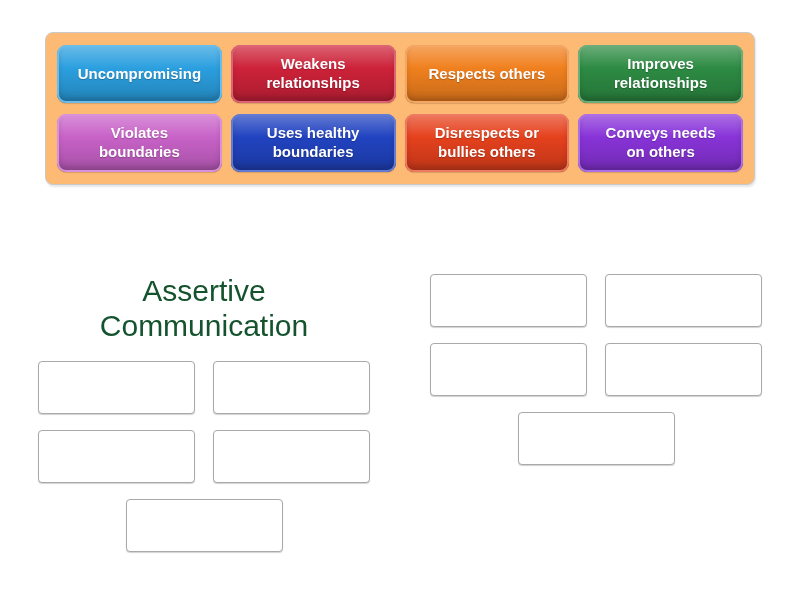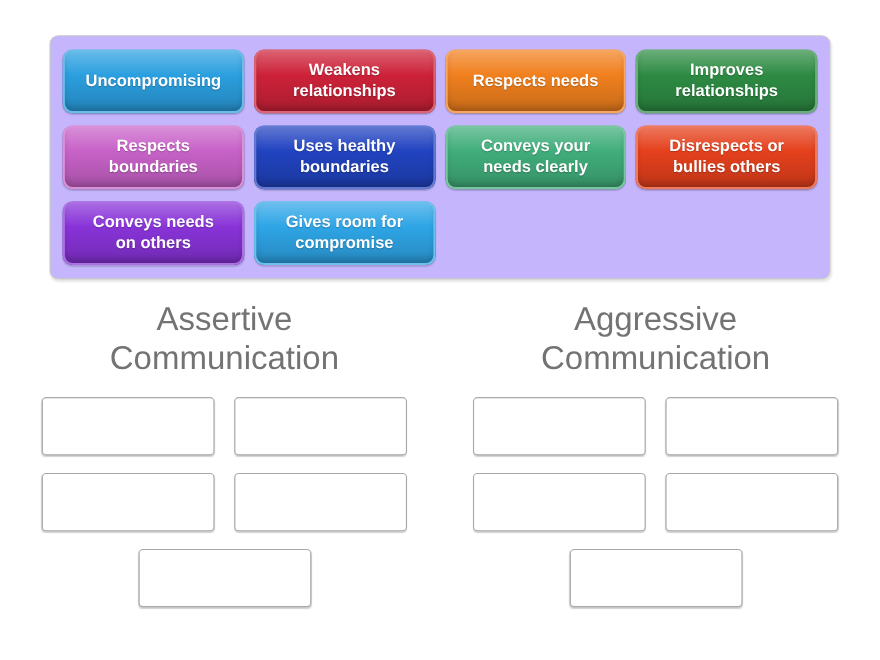--- a/index.html
+++ b/index.html
@@ -16,21 +16,21 @@
     overflow: hidden;
   }
 
   
   .tray {
     position: absolute;
     left: 45px;
     top: 32px;
     width: 710px;
     box-sizing: border-box;
-    background: #c4b5fd;
+    background: #fdba74;
     border: 1px solid #c9c9c9;
     border-radius: 8px;
     box-shadow: 1px 2px 2px rgba(0,0,0,0.10);
     padding: 12px 11px;
     display: grid;
     grid-template-columns: repeat(4, 1fr);
     grid-auto-rows: 58px;
     gap: 11px 9px;
   }
   .tile {
@@ -64,21 +64,21 @@
     display: flex;
     gap: 60px;
   }
   .group { width: 332px; }
   .group-title {
     margin: 0 0 18px 0;
     font-size: 30px;
     font-weight: 400;
     line-height: 1.15;
     text-align: center;
-    color: #737373;
+    color: #14532d;
   }
   .slots {
     display: grid;
     grid-template-columns: repeat(2, 157px);
     grid-auto-rows: 53px;
     gap: 16px 18px;
     justify-content: center;
   }
   .slot {
     box-sizing: border-box;
@@ -99,64 +99,55 @@
 <div class="stage">
   <div class="tray" id="tray">
       <div class="tile" style="--base: #2B9FDF; --light: rgb(107,188,233); --dark: rgb(35,130,183);">
     <span class="tile-label">Uncompromising</span>
   </div>
       <div class="tile" style="--base: #CD2239; --light: rgb(220,100,116); --dark: rgb(168,28,47);">
     <span class="tile-label">Weakens
 relationships</span>
   </div>
       <div class="tile" style="--base: #F0801E; --light: rgb(245,166,98); --dark: rgb(197,105,25);">
-    <span class="tile-label">Respects needs</span>
+    <span class="tile-label">Respects others</span>
   </div>
       <div class="tile" style="--base: #2D8B43; --light: rgb(108,174,123); --dark: rgb(37,114,55);">
     <span class="tile-label">Improves
 relationships</span>
   </div>
       <div class="tile" style="--base: #C862C8; --light: rgb(217,145,217); --dark: rgb(164,80,164);">
-    <span class="tile-label">Respects
+    <span class="tile-label">Violates
 boundaries</span>
   </div>
       <div class="tile" style="--base: #2143C0; --light: rgb(100,123,211); --dark: rgb(27,55,157);">
     <span class="tile-label">Uses healthy
 boundaries</span>
-  </div>
-      <div class="tile" style="--base: #41AE7B; --light: rgb(122,198,163); --dark: rgb(53,143,101);">
-    <span class="tile-label">Conveys your
-needs clearly</span>
   </div>
       <div class="tile" style="--base: #E5411D; --light: rgb(237,122,97); --dark: rgb(188,53,24);">
     <span class="tile-label">Disrespects or
 bullies others</span>
   </div>
       <div class="tile" style="--base: #8833D8; --light: rgb(172,112,228); --dark: rgb(112,42,177);">
     <span class="tile-label">Conveys needs
 on others</span>
-  </div>
-      <div class="tile" style="--base: #2EA5E6; --light: rgb(109,192,238); --dark: rgb(38,135,189);">
-    <span class="tile-label">Gives room for
-compromise</span>
   </div>
     </div>
   <div class="groups" id="groups">
       <div class="group">
     <h2 class="group-title">Assertive Communication</h2>
     <div class="slots">
           <div class="slot"></div>
           <div class="slot"></div>
           <div class="slot"></div>
           <div class="slot"></div>
           <div class="slot"></div>
         </div>
   </div>
       <div class="group">
-    <h2 class="group-title">Aggressive Communication</h2>
     <div class="slots">
           <div class="slot"></div>
           <div class="slot"></div>
           <div class="slot"></div>
           <div class="slot"></div>
           <div class="slot"></div>
         </div>
   </div>
     </div>
 </div>

